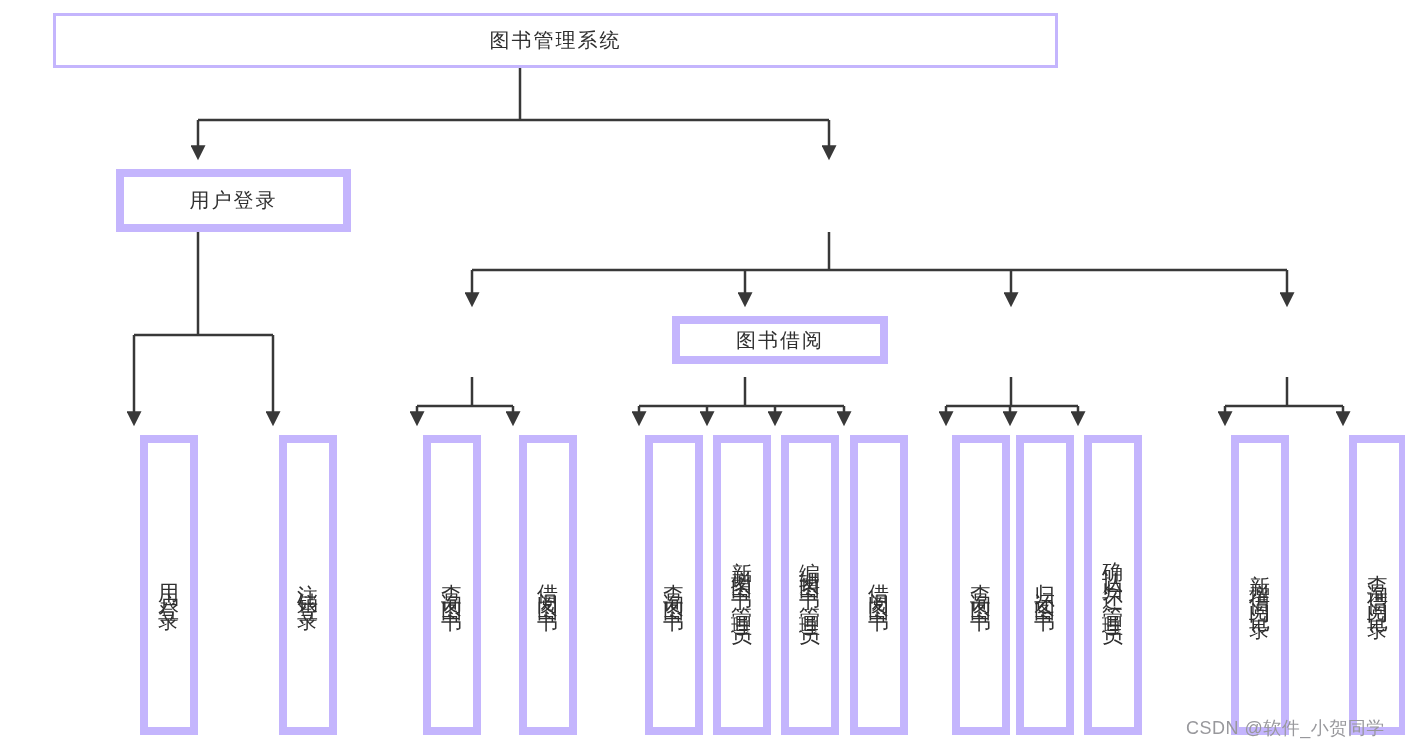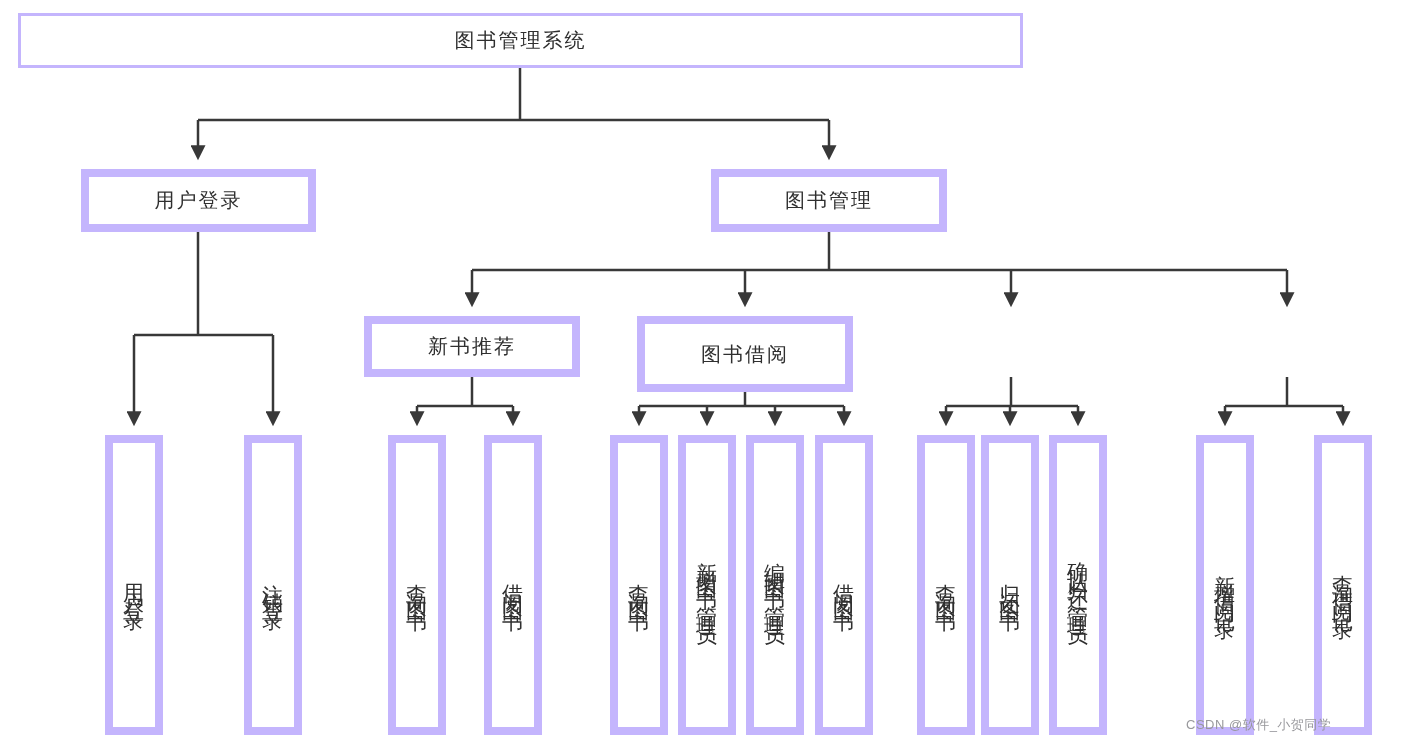--- a/index.html
+++ b/index.html
@@ -19,20 +19,21 @@
   }
   .box {
     position: absolute;
     box-sizing: border-box;
     background: #ffffff;
     border: 8px solid #c4b5fd;
     display: flex;
     align-items: center;
     justify-content: center;
     z-index: 2;
+    margin-left: 35px;
   }
   .box.root { border-width: 3px; }
   .box .lbl {
     color: #2f2f2f;
     font-size: 20px;
     letter-spacing: 2px;
     white-space: nowrap;
   }
   .box.v .lbl {
     writing-mode: vertical-rl;
@@ -40,21 +41,21 @@
     font-size: 21px;
     letter-spacing: 9px;
     line-height: 1;
     white-space: normal;
   }
   .watermark {
     position: absolute;
     left: 1186px;
     top: 716px;
     z-index: 3;
-    font-size: 13px;
+    font-size: 18px;
     color: #98989c;
     letter-spacing: 0.5px;
     white-space: nowrap;
   }
 </style>
 </head>
 <body>
 
 <div class="canvas">
 
@@ -108,28 +109,22 @@
     </g>
   </svg>
 
   <div class="box h root" style="left:18px;top:13px;width:1005px;height:55px">
     <span class="lbl">图书管理系统</span>
   </div>
 
   <div class="box h" style="left:81px;top:169px;width:235px;height:63px">
     <span class="lbl">用户登录</span>
   </div>
-  <div class="box h" style="left:711px;top:169px;width:236px;height:63px">
-    <span class="lbl">图书管理</span>
-  </div>
 
-  <div class="box h" style="left:364px;top:316px;width:216px;height:61px">
-    <span class="lbl">新书推荐</span>
-  </div>
-  <div class="box h" style="left:637px;top:316px;width:216px;height:76px">
+  <div class="box h" style="left:637px;top:316px;width:216px;height:48px">
     <span class="lbl">图书借阅</span>
   </div>
 
   <div class="box v" style="left:105px;top:435px;width:58px;height:300px">
     <span class="lbl">用户登录</span>
   </div>
   <div class="box v" style="left:244px;top:435px;width:58px;height:300px">
     <span class="lbl">注销登录</span>
   </div>
 

